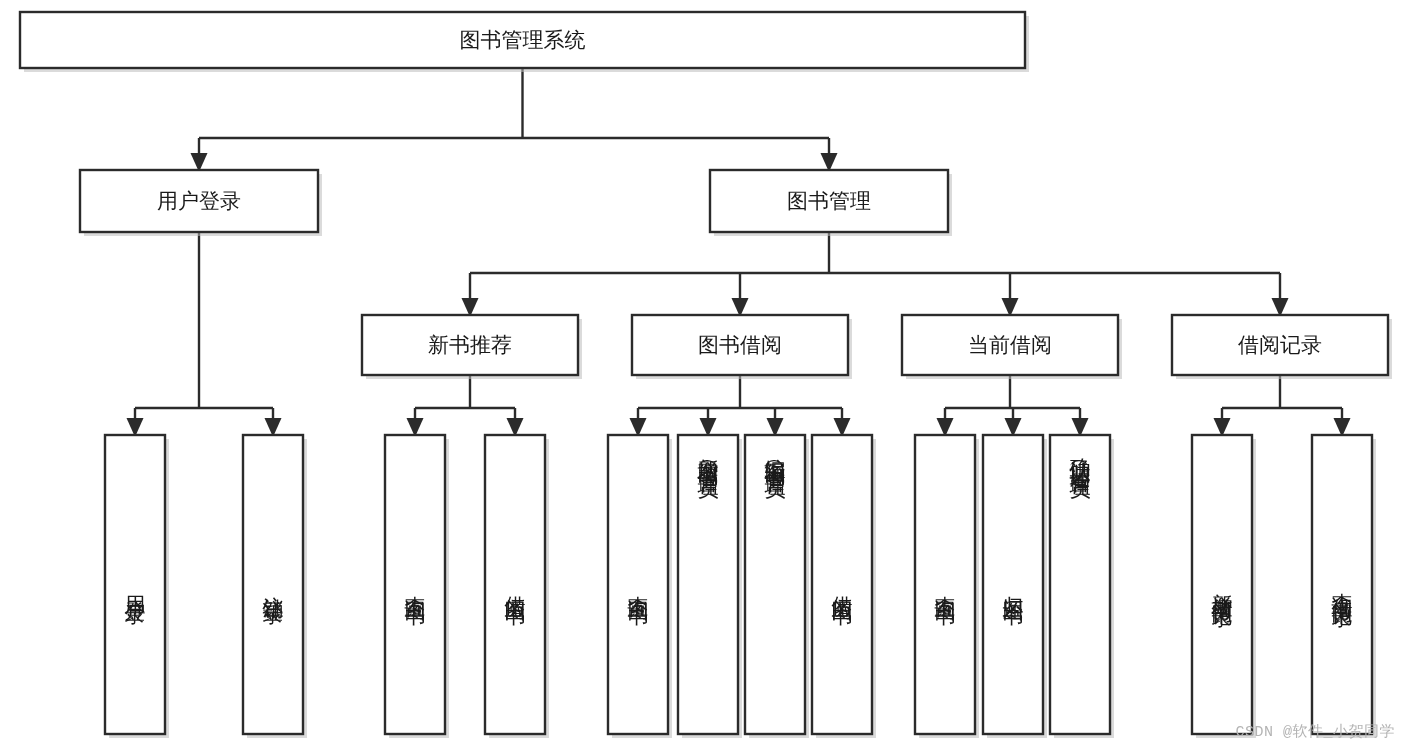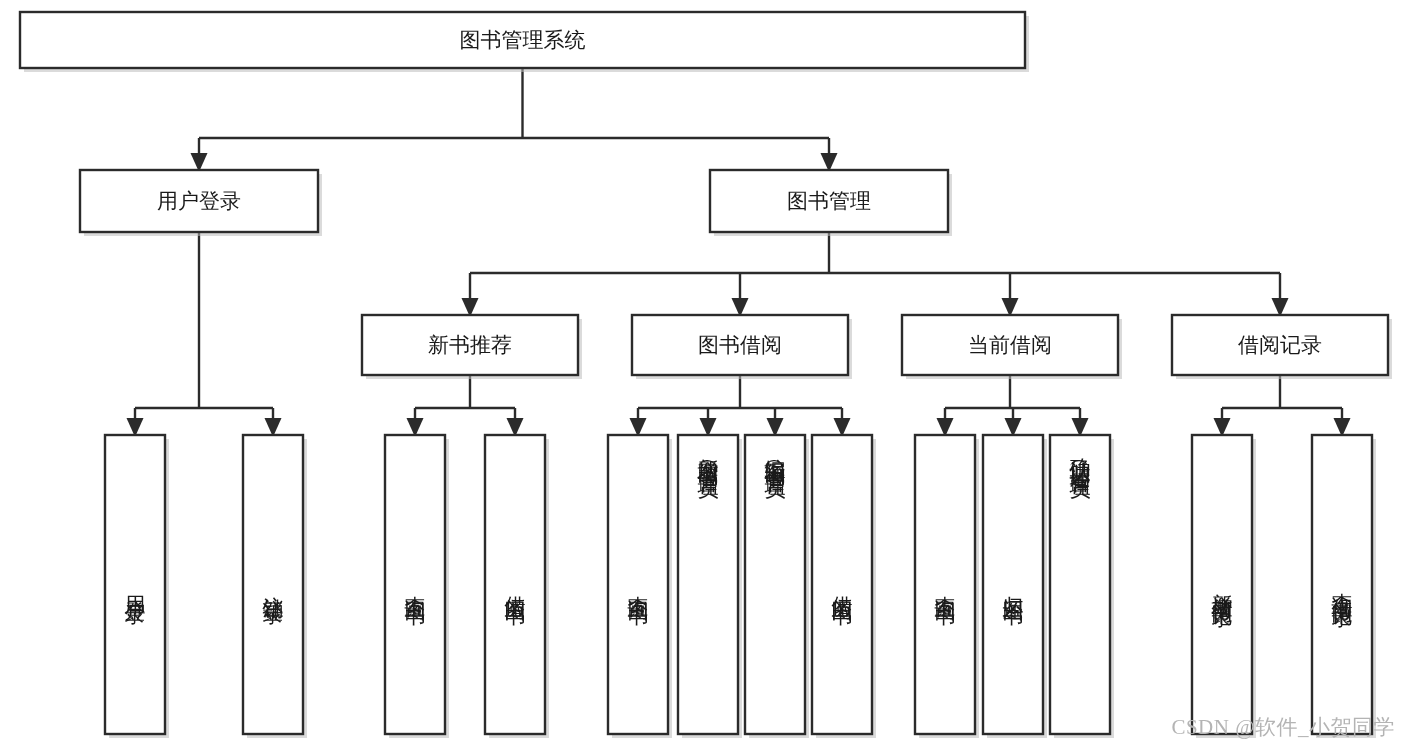--- a/index.html
+++ b/index.html
@@ -66,22 +66,22 @@
     font-size: 21px;
     line-height: 1.05;
     letter-spacing: 3px;
     color: #1a1a1a;
     white-space: nowrap;
   }
   .watermark {
     position: absolute;
     right: 10px;
     bottom: 6px;
-    font-family: Liberation Serif, serif;
-    font-size: 21px;
+    font-family: Liberation Mono, monospace;
+    font-size: 15px;
     color: #b4b4b4;
     letter-spacing: 0.5px;
     white-space: nowrap;
   }
 </style>
 </head>
 <body>
 
 <div id="diagram-root">
 

